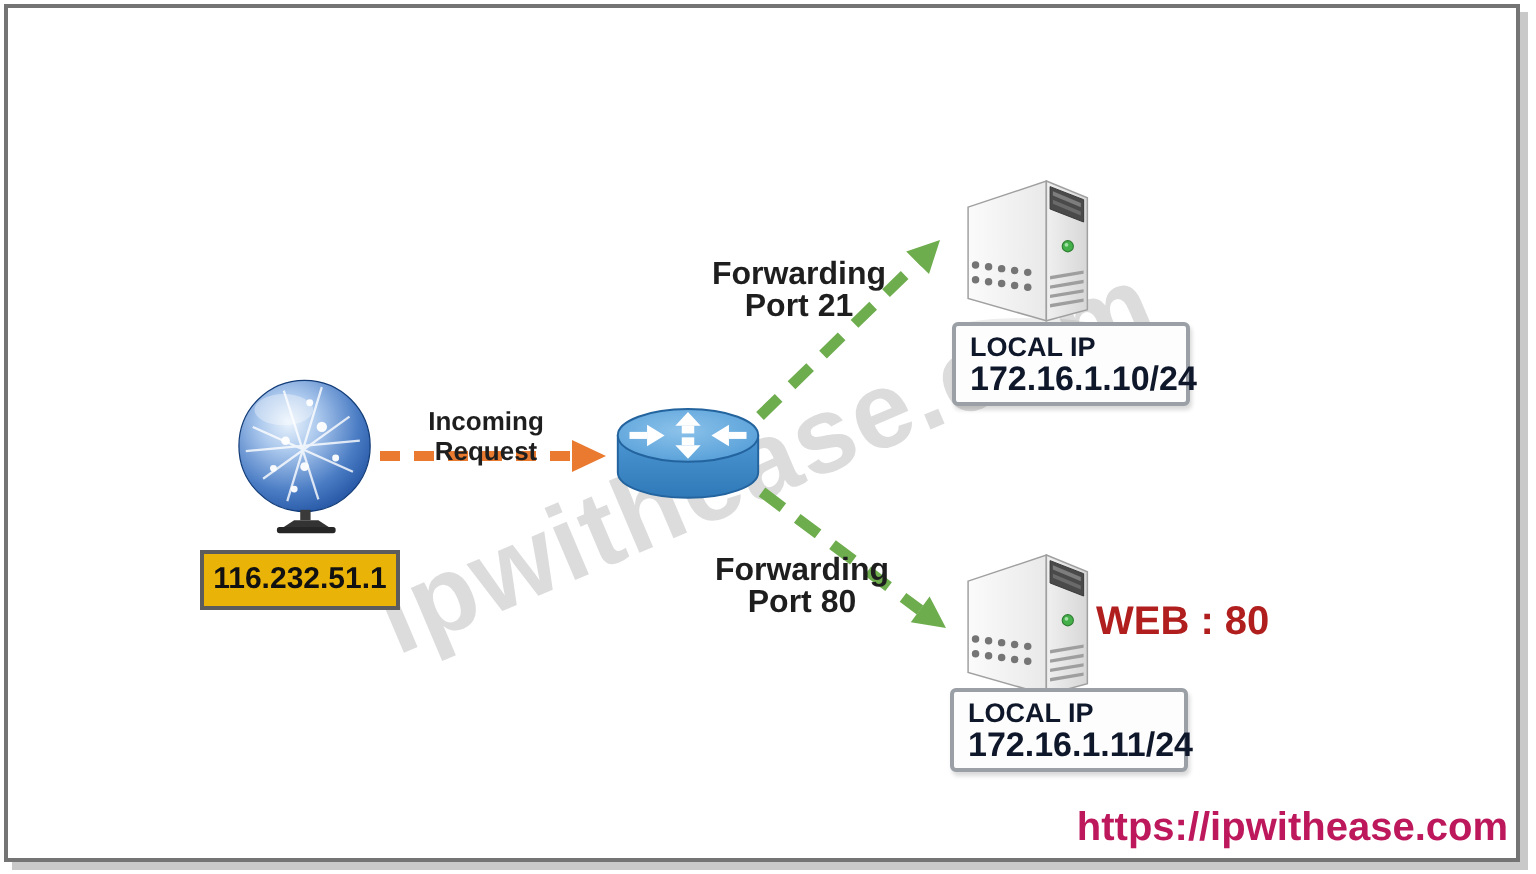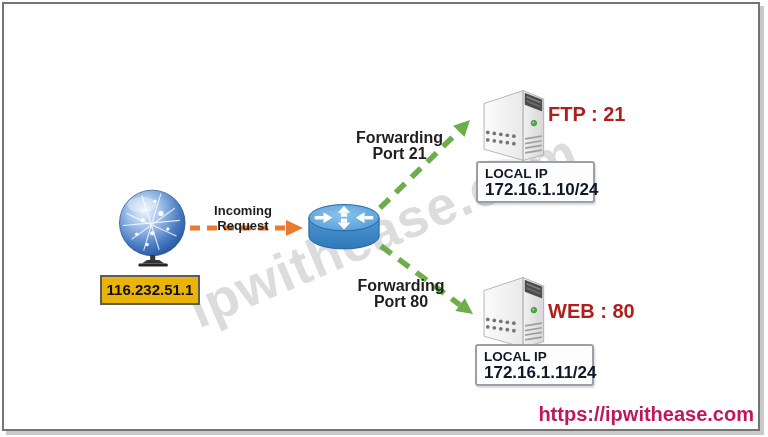--- a/index.html
+++ b/index.html
@@ -179,21 +179,20 @@
         <circle cx="35" cy="55" r="2"></circle>
           <circle cx="42" cy="56" r="2"></circle>
         <circle cx="14" cy="60" r="2"></circle>
           <circle cx="21" cy="61" r="2"></circle>
           <circle cx="28" cy="62" r="2"></circle>
         <circle cx="35" cy="63" r="2"></circle>
           <circle cx="42" cy="64" r="2"></circle>
       </g>
     </svg>
   </div>
-  <div class="lbl svc-label svc-ftp">FTP : 21</div>
   <div class="localip-box localip-ftp">
     <div class="localip-title">LOCAL IP</div>
     <div class="localip-value">172.16.1.10/24</div>
   </div>
 
   <div class="icon" style="left:474px;top:271px;width:76px;height:82px;">
     <svg width="76" height="82" viewBox="0 0 80 88">
       <ellipse cx="42" cy="84" rx="34" ry="3.5" fill="#000000" opacity="0.07"></ellipse>
       <polygon points="10,21 52,7 52,82 10,70" fill="url(#g-face)" stroke="#a0a0a0" stroke-width="0.8"></polygon>
       <polygon points="52,7 74,16 74,76 52,82" fill="url(#g-side)" stroke="#a0a0a0" stroke-width="0.8"></polygon>

